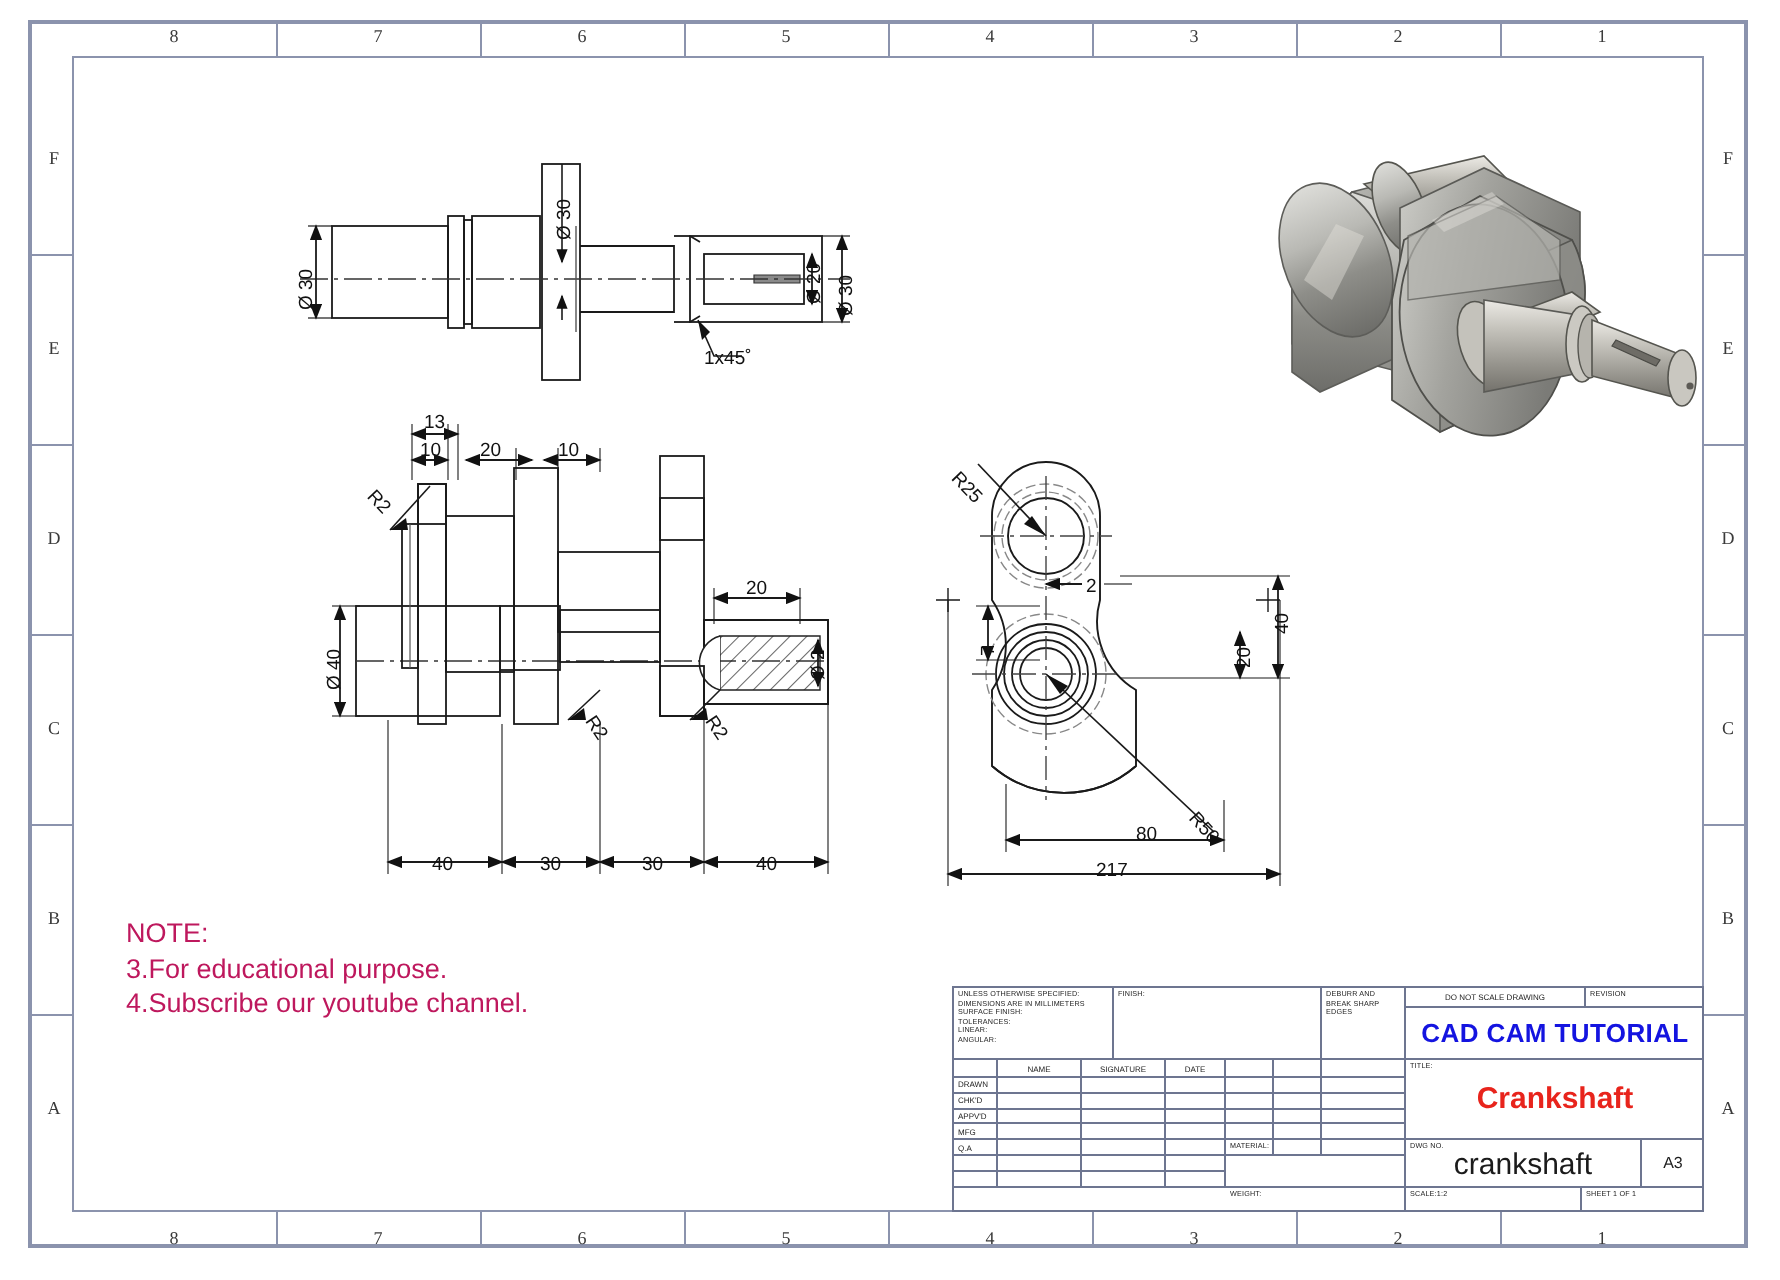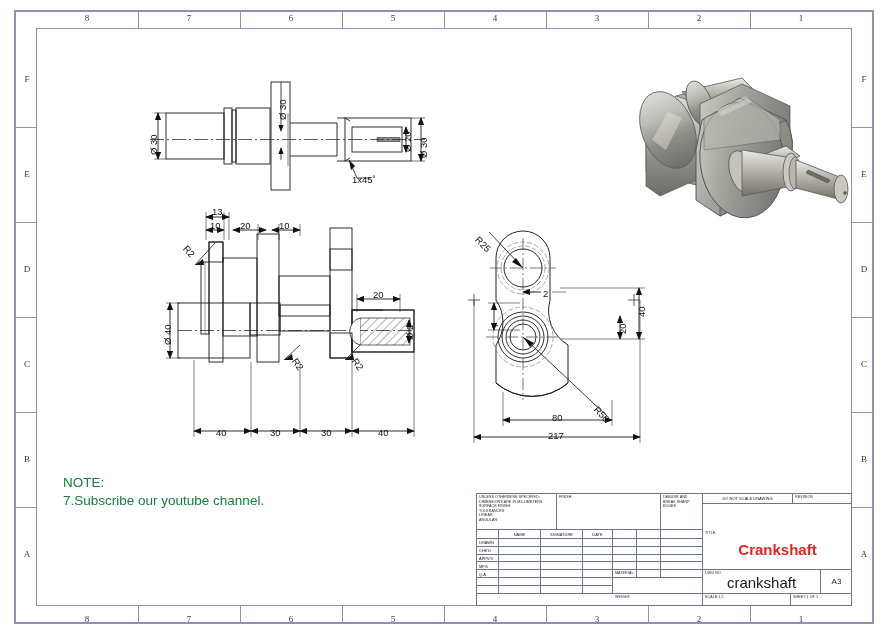--- a/index.html
+++ b/index.html
@@ -23,22 +23,22 @@
   .zright{left:857px;width:14px;text-align:center;}
   .tick{position:absolute;background:#8b93ad;}
   .tick-v{width:1px;height:18px;}
   .tick-h{height:1px;width:22px;}
   .dimtxt{position:absolute;font-size:9.5px;color:#111;white-space:nowrap;
           font-family:"Liberation Sans","DejaVu Sans",sans-serif;}
   .svgwrap{position:absolute;left:0;top:0;width:890px;height:640px;
            pointer-events:none;}
 
   
-  #notes{position:absolute;left:63px;top:474px;font-size:13.5px;line-height:17.5px;
-         color:#15803d;font-family:"Liberation Sans","DejaVu Sans",sans-serif;}
+  #notes{position:absolute;left:63px;top:458px;font-size:13.5px;line-height:17.5px;
+         color:#be185d;font-family:"Liberation Sans","DejaVu Sans",sans-serif;}
   #notes div{white-space:nowrap;}
 
   
   #titleblock{position:absolute;left:476px;top:493px;width:376px;height:113px;
               border:1px solid #6d7590;box-sizing:border-box;background:#fff;}
   #titleblock .cell{position:absolute;border-right:1px solid #6d7590;
                     border-bottom:1px solid #6d7590;box-sizing:border-box;
                     overflow:hidden;}
   .tb-lbl{position:absolute;left:2px;top:1px;font-size:3.6px;letter-spacing:.1px;
           color:#222;line-height:4.6px;white-space:pre-line;}
@@ -379,27 +379,28 @@
       <div class="dimtxt" style="left: 216px; top: 427px;">40</div>
       <div class="dimtxt" style="left: 270px; top: 427px;">30</div>
       <div class="dimtxt" style="left: 321px; top: 427px;">30</div>
       <div class="dimtxt" style="left: 378px; top: 427px;">40</div>
       <div class="dimtxt" style="left: 481px; top: 234px; transform: rotate(46deg); transform-origin: left top;">R25</div>
       <div class="dimtxt" style="left: 600px; top: 404px; transform: rotate(48deg); transform-origin: left top;">R50</div>
       <div class="dimtxt" style="left: 543px; top: 288px;">2</div>
       <div class="dimtxt" style="left: 489px; top: 328px; transform: rotate(-90deg); transform-origin: left top;">7</div>
       <div class="dimtxt" style="left: 636px; top: 317px; transform: rotate(-90deg); transform-origin: left top;">40</div>
       <div class="dimtxt" style="left: 617px; top: 334px; transform: rotate(-90deg); transform-origin: left top;">20</div>
-      <div class="dimtxt" style="left: 552px; top: 412px;">80</div>
+      <div class="dimtxt" style="left: 568px; top: 412px;">80</div>
       <div class="dimtxt" style="left: 548px; top: 430px;">217</div>
     </div>
 
   <div id="notes">
     <div>NOTE:</div>
-    <div>7.Subscribe our youtube channel.</div>
+    <div>3.For educational purpose.</div>
+    <div>4.Subscribe our youtube channel.</div>
   </div>
 
   <div id="titleblock">
 
     <div class="cell" style="left:0;top:0;width:80px;height:36px;">
       <div class="tb-lbl">UNLESS OTHERWISE SPECIFIED:
 DIMENSIONS ARE IN MILLIMETERS
 SURFACE FINISH:
 TOLERANCES:
    LINEAR:
@@ -411,20 +412,23 @@
     <div class="cell" style="left:184px;top:0;width:42px;height:36px;">
       <div class="tb-lbl">DEBURR AND
 BREAK SHARP
 EDGES</div>
     </div>
     <div class="cell" style="left:226px;top:0;width:90px;height:10px;">
       <div class="tb-lbl-c">DO NOT SCALE DRAWING</div>
     </div>
     <div class="cell" style="left:316px;top:0;width:59px;height:10px;border-right:none;">
       <div class="tb-lbl">REVISION</div>
+    </div>
+    <div class="cell" style="left:226px;top:10px;width:149px;height:26px;border-right:none;">
+      <div class="brand">CAD CAM TUTORIAL</div>
     </div>
 
     <div class="cell" style="left:0;top:36px;width:22px;height:9px;"></div>
     <div class="cell" style="left:22px;top:36px;width:42px;height:9px;">
       <div class="tb-lbl-c">NAME</div>
     </div>
     <div class="cell" style="left:64px;top:36px;width:42px;height:9px;">
       <div class="tb-lbl-c">SIGNATURE</div>
     </div>
     <div class="cell" style="left:106px;top:36px;width:30px;height:9px;">

